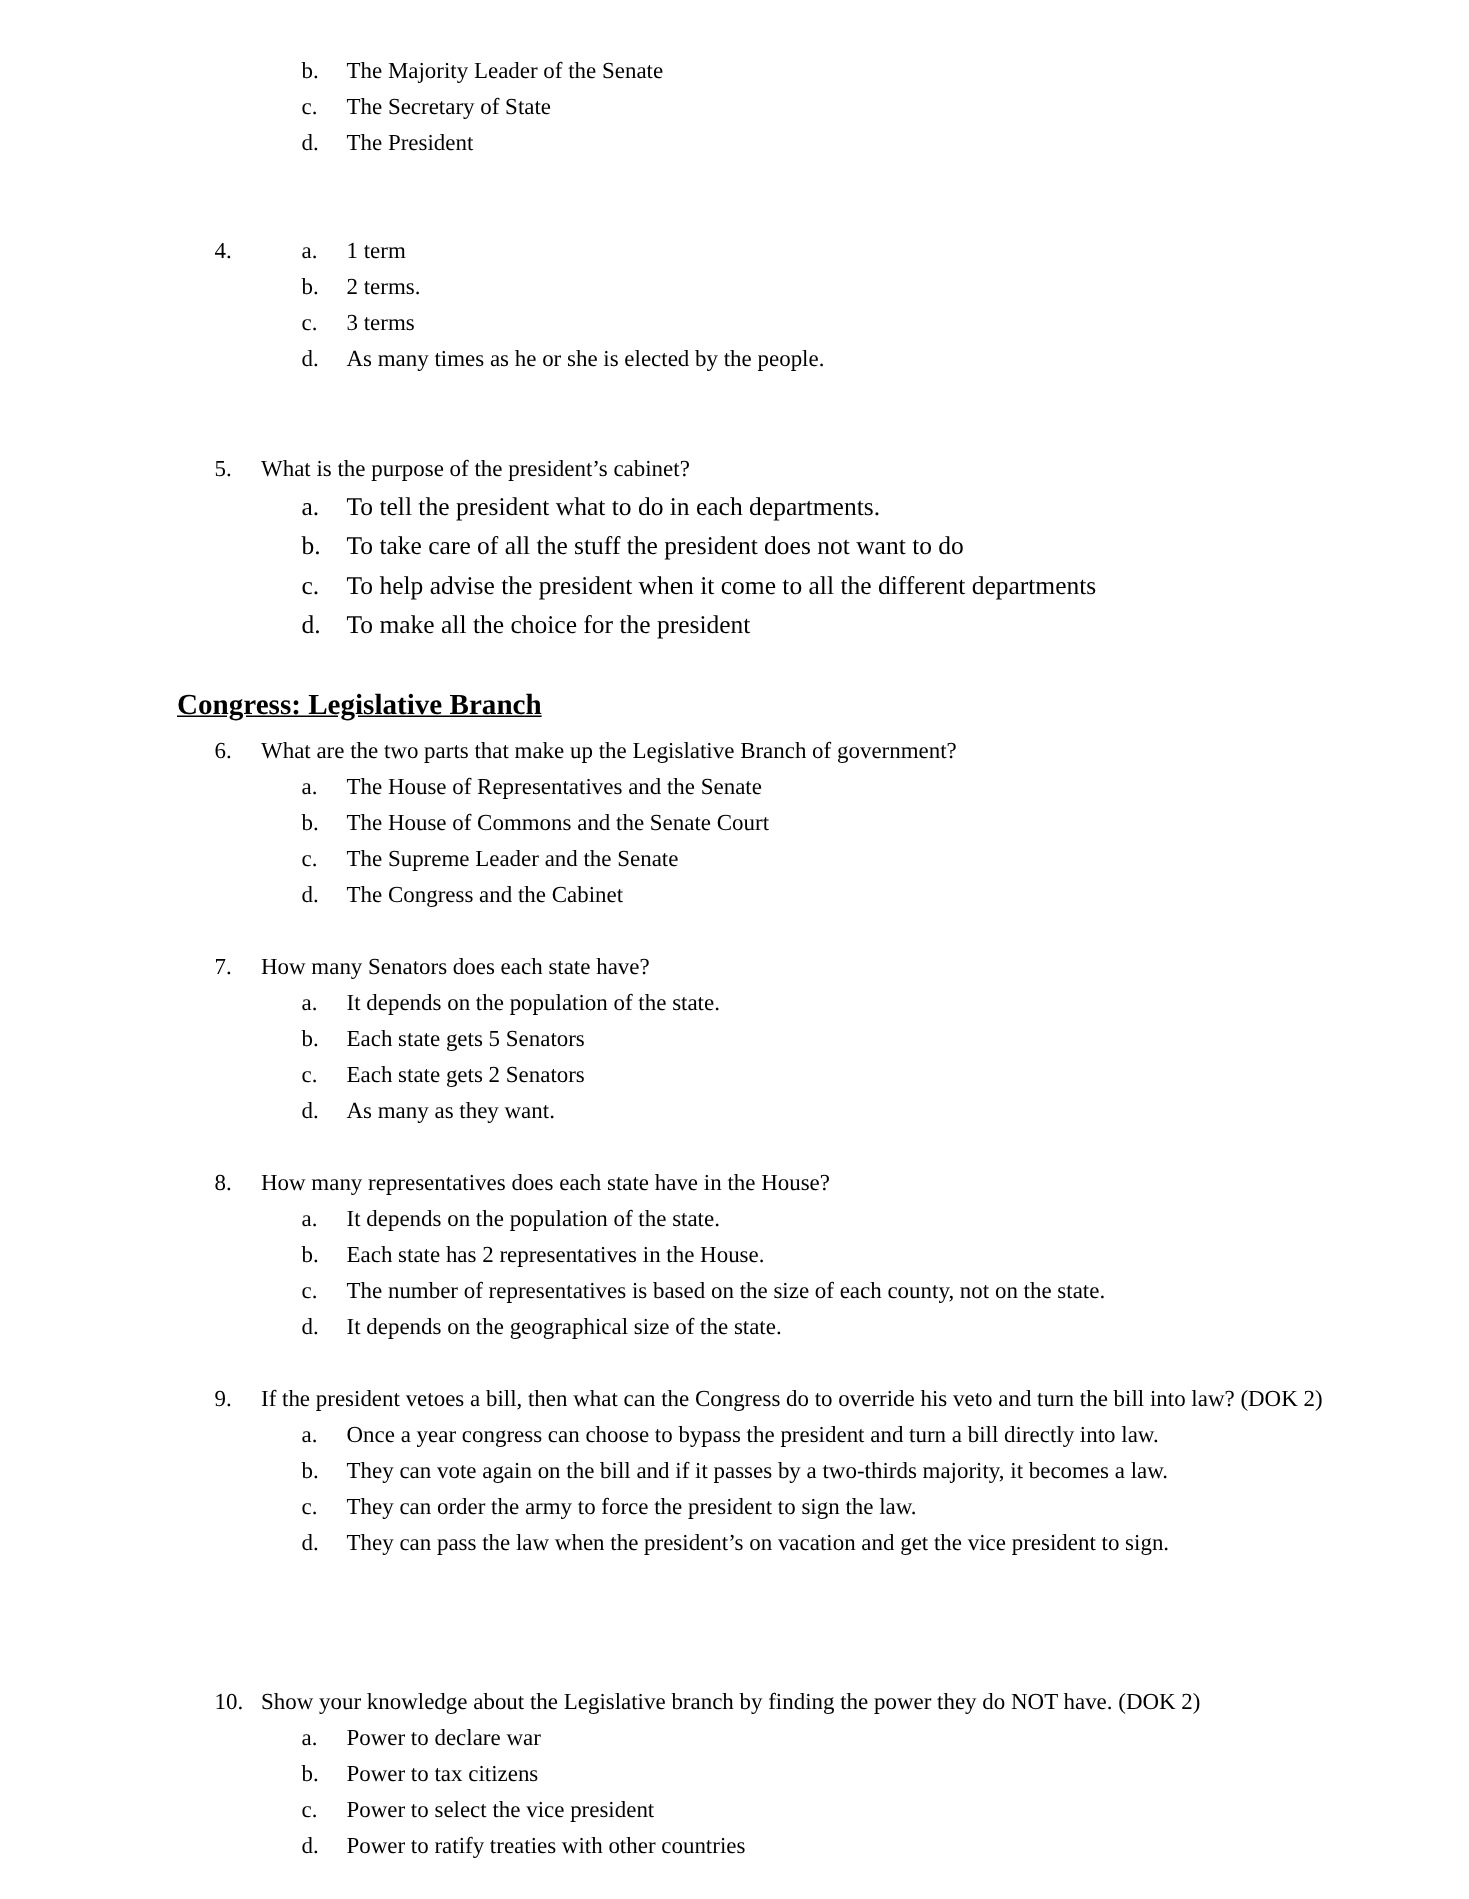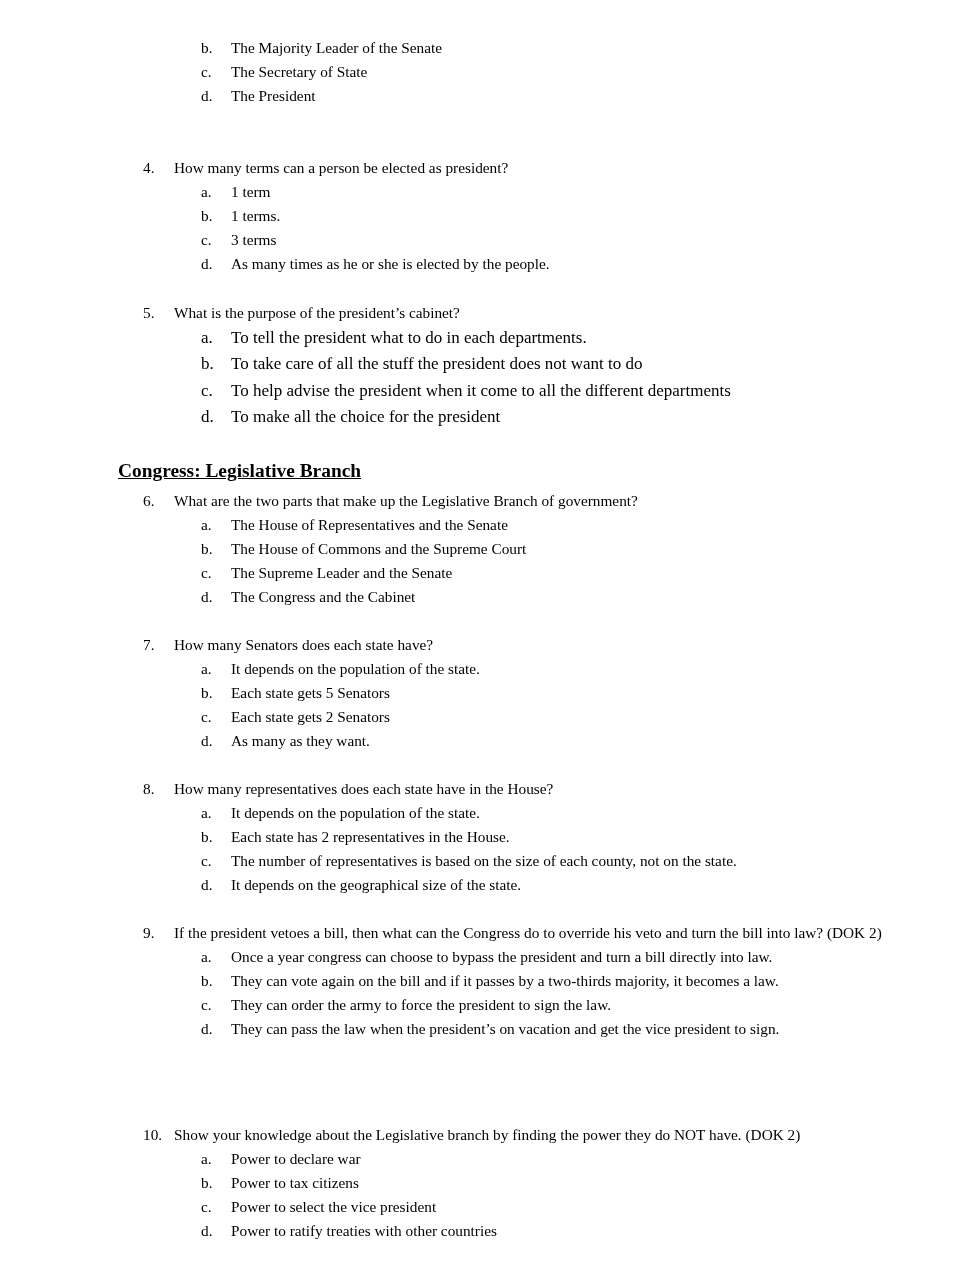--- a/index.html
+++ b/index.html
@@ -101,30 +101,29 @@
     </div>
     <div class="opt">
       <span class="olabel">d.</span>
       <span>The President</span>
     </div>
   </div>
 
   <div class="qblock" style="top:156px;">
     <div class="qstem">
       <span class="qnum">4.</span>
-      <span>How many terms can a person be elected as president?</span>
     </div>
     <div class="options">
       <div class="opt">
         <span class="olabel">a.</span>
         <span>1 term</span>
       </div>
       <div class="opt">
         <span class="olabel">b.</span>
-        <span>1 terms.</span>
+        <span>2 terms.</span>
       </div>
       <div class="opt">
         <span class="olabel">c.</span>
         <span>3 terms</span>
       </div>
       <div class="opt">
         <span class="olabel">d.</span>
         <span>As many times as he or she is elected by the people.</span>
       </div>
     </div>
@@ -162,21 +161,21 @@
       <span class="qnum">6.</span>
       <span>What are the two parts that make up the Legislative Branch of government?</span>
     </div>
     <div class="options">
       <div class="opt">
         <span class="olabel">a.</span>
         <span>The House of Representatives and the Senate</span>
       </div>
       <div class="opt">
         <span class="olabel">b.</span>
-        <span>The House of Commons and the Supreme Court</span>
+        <span>The House of Commons and the Senate Court</span>
       </div>
       <div class="opt">
         <span class="olabel">c.</span>
         <span>The Supreme Leader and the Senate</span>
       </div>
       <div class="opt">
         <span class="olabel">d.</span>
         <span>The Congress and the Cabinet</span>
       </div>
     </div>

